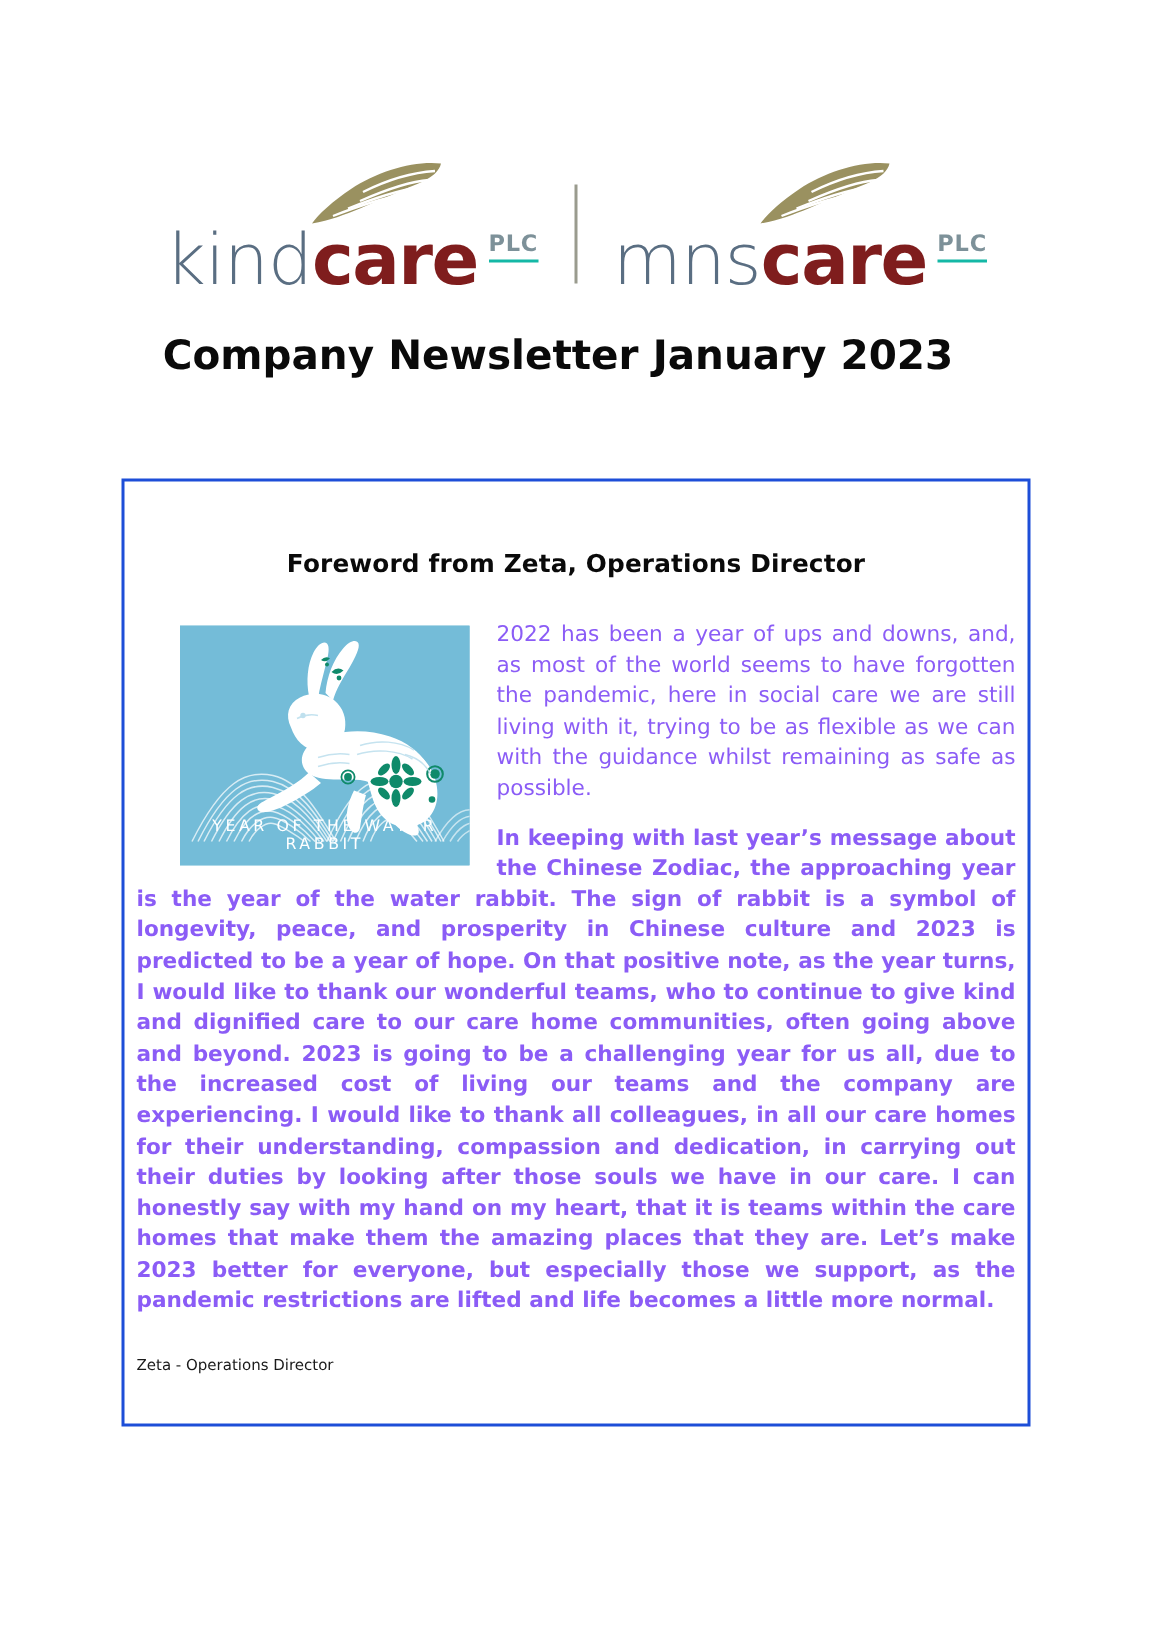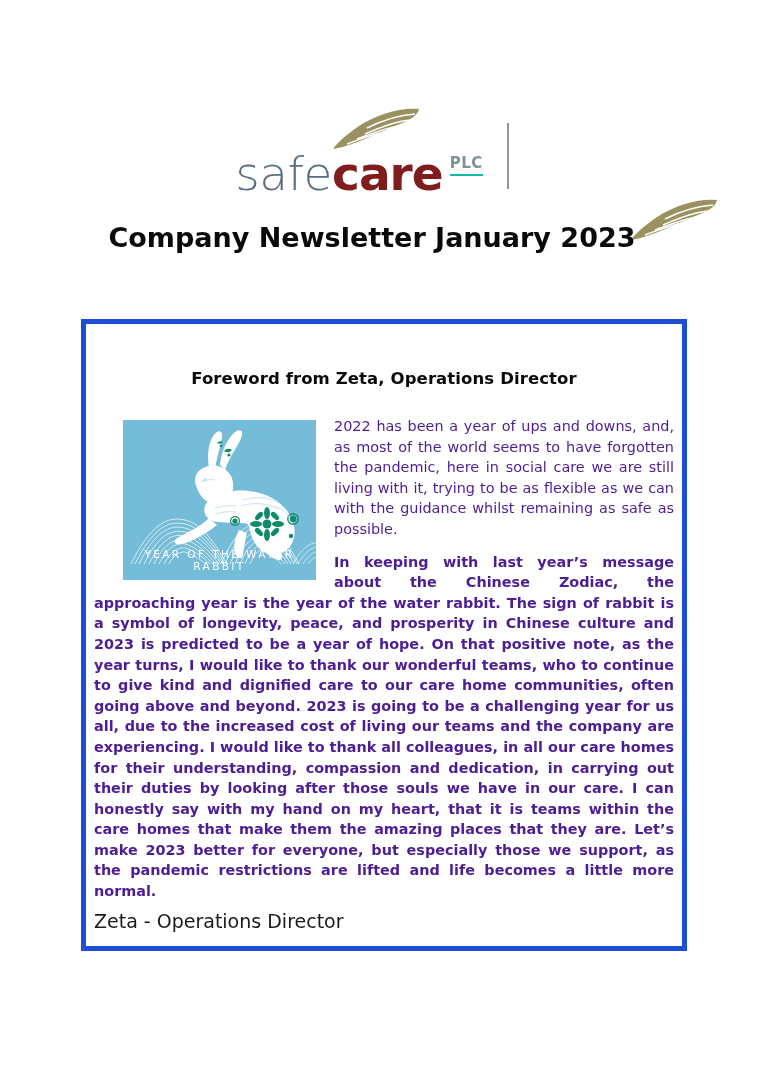--- a/index.html
+++ b/index.html
@@ -111,21 +111,21 @@
     letter-spacing: 0px;
   }
 
   
   .article-box {
     position: absolute;
     left: 81px;
     top: 319px;
     width: 606px;
     height: 632px;
-    border: 5px solid #1d4ed8;
+    border: 2px solid #1d4ed8;
     box-sizing: border-box;
     background: #ffffff;
   }
 
   .article-inner {
     position: relative;
     padding: 0;
     width: 100%;
     height: 100%;
     box-sizing: border-box;
@@ -174,32 +174,32 @@
     letter-spacing: 2.4px;
     font-family: "DejaVu Sans", sans-serif;
   }
 
   
   p.body-para {
     margin: 0 0 12px 0;
     font-size: 14.4px;
     line-height: 20.6px;
     text-align: justify;
-    color: #4c1d95;
+    color: #8b5cf6;
     font-family: "DejaVu Sans", sans-serif;
     hyphens: none;
   }
   p.body-para.last-para {
     margin-bottom: 8px;
     font-weight: bold;
   }
   .signature {
     clear: both;
-    margin: 9px 0 0 0;
-    font-size: 19px;
+    margin: 23px 0 0 0;
+    font-size: 10px;
     line-height: 20.6px;
     color: #1a1a1a;
     text-align: left;
   }
 </style>
 </head>
 <body>
 
 <div class="page">
 
@@ -207,35 +207,36 @@
 
     <div class="logo-unit">
       <div class="logo-inner">
         <svg class="wing angel" viewBox="0 0 92 46">
           <path d="M88 3 C70 1 46 8 28 20 C16 28 6 37 2 43 C14 41 24 37 34 33 C48 27 64 20 76 15 C82 12 87 8 88 3 Z" fill="#9A9160"></path>
           <path d="M84 8 C68 9 50 15 36 22" stroke="#ffffff" stroke-width="1.6" fill="none"></path>
           <path d="M80 14 C66 15 50 21 34 28" stroke="#ffffff" stroke-width="1.6" fill="none"></path>
           <path d="M72 19 C60 21 44 26 26 33" stroke="#ffffff" stroke-width="1.6" fill="none"></path>
           <path d="M62 24 C50 26 34 31 16 38" stroke="#ffffff" stroke-width="1.6" fill="none"></path>
         </svg>
-        <div class="wordmark"><span class="w-light">safe</span><span class="w-dark">care</span><span class="plc">PLC</span></div>
+        <div class="wordmark"><span class="w-light">kind</span><span class="w-dark">care</span><span class="plc">PLC</span></div>
       </div>
     </div>
 
     <div class="logo-divider"></div>
 
     <div class="logo-unit">
       <div class="logo-inner">
         <svg class="wing mns" viewBox="0 0 92 46">
           <path d="M88 3 C70 1 46 8 28 20 C16 28 6 37 2 43 C14 41 24 37 34 33 C48 27 64 20 76 15 C82 12 87 8 88 3 Z" fill="#9A9160"></path>
           <path d="M84 8 C68 9 50 15 36 22" stroke="#ffffff" stroke-width="1.6" fill="none"></path>
           <path d="M80 14 C66 15 50 21 34 28" stroke="#ffffff" stroke-width="1.6" fill="none"></path>
           <path d="M72 19 C60 21 44 26 26 33" stroke="#ffffff" stroke-width="1.6" fill="none"></path>
           <path d="M62 24 C50 26 34 31 16 38" stroke="#ffffff" stroke-width="1.6" fill="none"></path>
         </svg>
+        <div class="wordmark"><span class="w-light">mns</span><span class="w-dark">care</span><span class="plc">PLC</span></div>
       </div>
     </div>
 
   </div>
 
   <div class="headline">Company Newsletter January 2023</div>
 
   <div class="article-box">
     <div class="article-inner">
 

